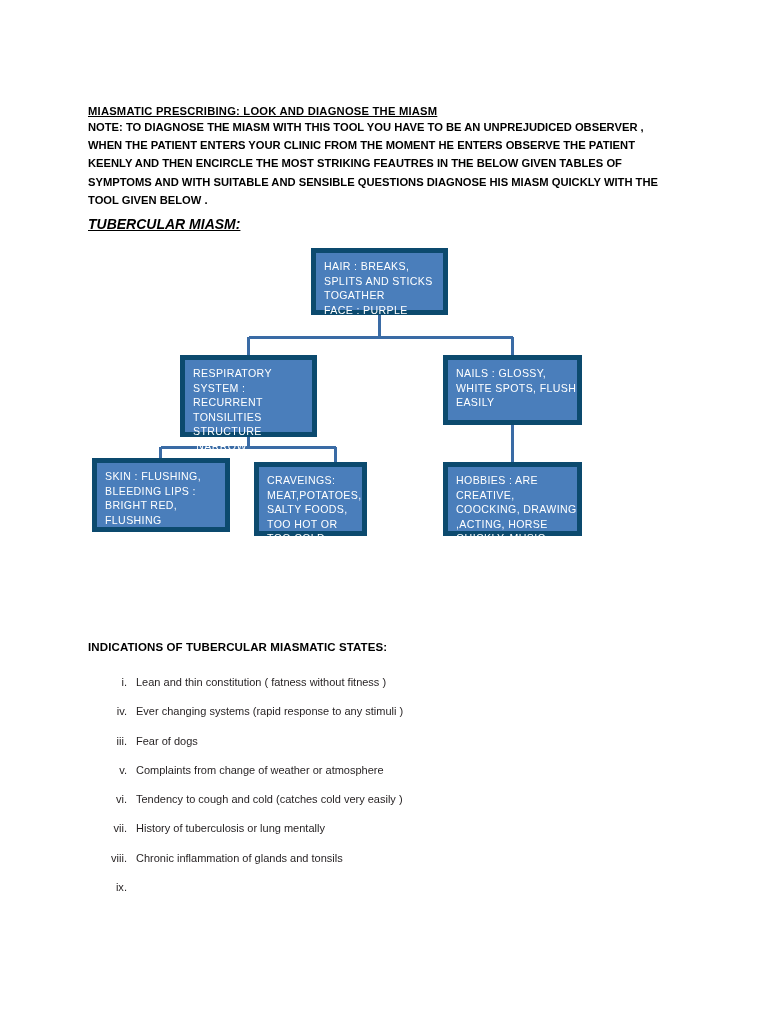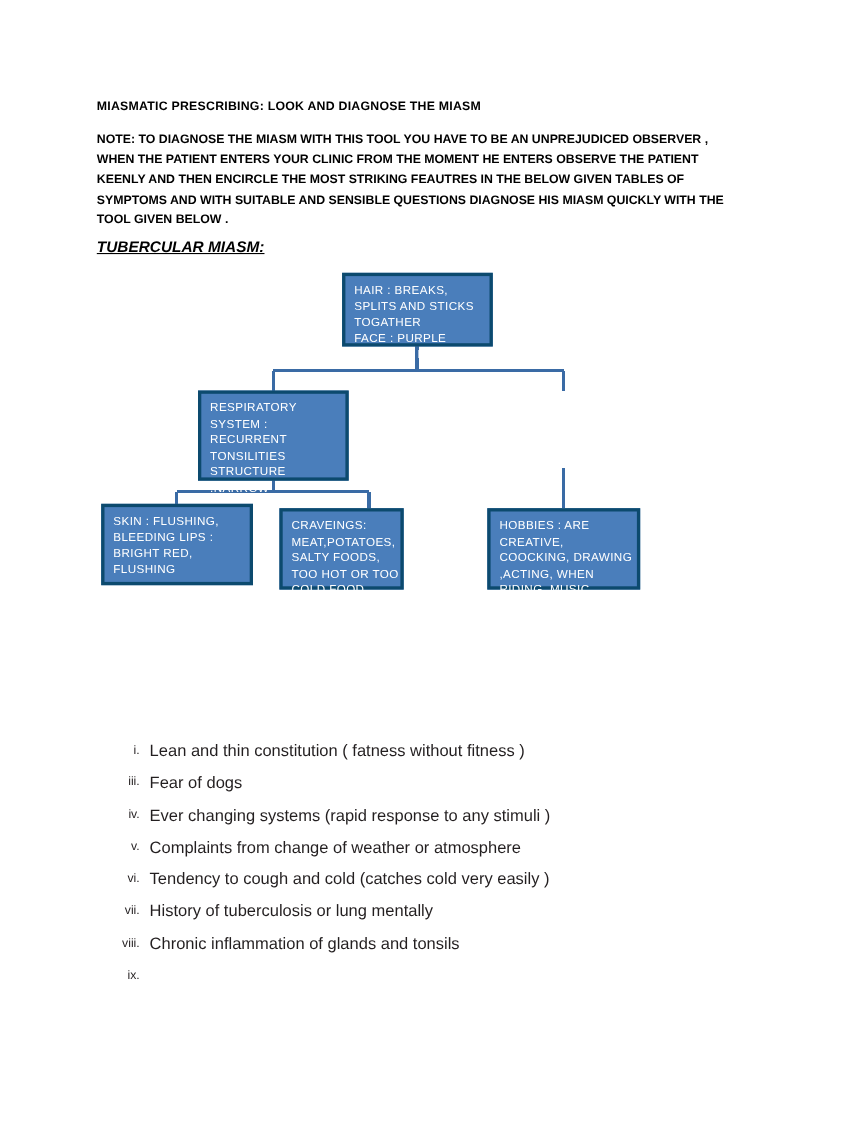--- a/index.html
+++ b/index.html
@@ -17,27 +17,28 @@
     width: 768px;
     height: 1024px;
     background: #ffffff;
     overflow: hidden;
   }
 
   
   .doc-title {
     position: absolute;
     left: 88px;
-    top: 90px;
+    top: 104px;
     width: 580px;
     font-size: 11.2px;
     font-weight: bold;
     letter-spacing: 0.02em;
     line-height: 15px;
     color: #000;
+    text-decoration: underline;
   }
   .note-para {
     position: absolute;
     left: 88px;
     top: 118px;
     width: 582px;
     font-size: 11.2px;
     font-weight: bold;
     line-height: 18.2px;
     letter-spacing: 0.0em;
@@ -69,21 +70,21 @@
     position: absolute;
     left: 0;
     top: 0;
     width: 768px;
     height: 1024px;
     pointer-events: none;
   }
   .node {
     position: absolute;
     background: #4A7EBB;
-    border: 3px solid #0c4a6e;
+    border: 5px solid #0c4a6e;
     box-sizing: border-box;
     color: #ffffff;
     font-size: 10.6px;
     line-height: 14.6px;
     letter-spacing: 0.035em;
     padding: 6px 0 0 8px;
     white-space: pre-line;
     pointer-events: auto;
   }
 
@@ -105,21 +106,21 @@
     position: absolute;
     left: 0;
     width: 39px;
     text-align: right;
     font-size: 11.1px;
     color: #231f20;
   }
   .li-text {
     position: absolute;
     left: 48px;
-    font-size: 15px;
+    font-size: 11px;
     color: #231f20;
     white-space: nowrap;
   }
 </style>
 </head>
 <body>
 
 <div id="page">
 
   <div class="doc-title">MIASMATIC PRESCRIBING: LOOK AND DIAGNOSE THE MIASM</div>
@@ -143,42 +144,44 @@
 
       <line x1="512.5" y1="425" x2="512.5" y2="462"></line>
     </g>
   </svg>
 
   <div class="node" style="left:311px; top:248px; width:137px; height:67px;">HAIR : BREAKS, SPLITS AND STICKS TOGATHER
 FACE : PURPLE COLOUR , FLUSHED</div>
 
   <div class="node" style="left:180px; top:355px; width:137px; height:82px;">RESPIRATORY SYSTEM : RECURRENT TONSILITIES STRUCTURE :NARROW</div>
 
+  <div class="node" style="left:443px; top:355px; width:139px; height:70px;">NAILS : GLOSSY, WHITE SPOTS, FLUSH EASILY</div>
 
   <div class="node" style="left:92px; top:458px; width:138px; height:74px;">SKIN : FLUSHING, BLEEDING LIPS : BRIGHT RED, FLUSHING</div>
 
   <div class="node" style="left:254px; top:462px; width:113px; height:74px;">CRAVEINGS: MEAT,POTATOES, SALTY FOODS, TOO HOT OR TOO COLD FOOD,</div>
 
-  <div class="node" style="left:443px; top:462px; width:139px; height:74px;">HOBBIES : ARE CREATIVE, COOCKING, DRAWING ,ACTING, WHEN RIDING, MUSIC,</div>
-
+  <div class="node" style="left:443px; top:462px; width:139px; height:74px;">HOBBIES : ARE CREATIVE, COOCKING, DRAWING ,ACTING, HORSE QUICKLY, MUSIC,</div>
+
+  <div class="indications-title">INDICATIONS OF TUBERCULAR MIASMATIC STATES:</div>
 
   <div class="list">
     <div class="list-item">
       <span class="li-num">i.</span>
       <span class="li-text">Lean and thin constitution ( fatness without fitness )</span>
     </div>
     <div class="list-item">
+      <span class="li-num">iv.</span>
+      <span class="li-text">Ever changing systems (rapid response to any stimuli )</span>
+    </div>
+    <div class="list-item">
       <span class="li-num">iii.</span>
       <span class="li-text">Fear of dogs</span>
     </div>
     <div class="list-item">
-      <span class="li-num">iv.</span>
-      <span class="li-text">Ever changing systems (rapid response to any stimuli )</span>
-    </div>
-    <div class="list-item">
       <span class="li-num">v.</span>
       <span class="li-text">Complaints from change of weather or atmosphere</span>
     </div>
     <div class="list-item">
       <span class="li-num">vi.</span>
       <span class="li-text">Tendency to cough and cold (catches cold very easily )</span>
     </div>
     <div class="list-item">
       <span class="li-num">vii.</span>
       <span class="li-text">History of tuberculosis or lung mentally</span>

